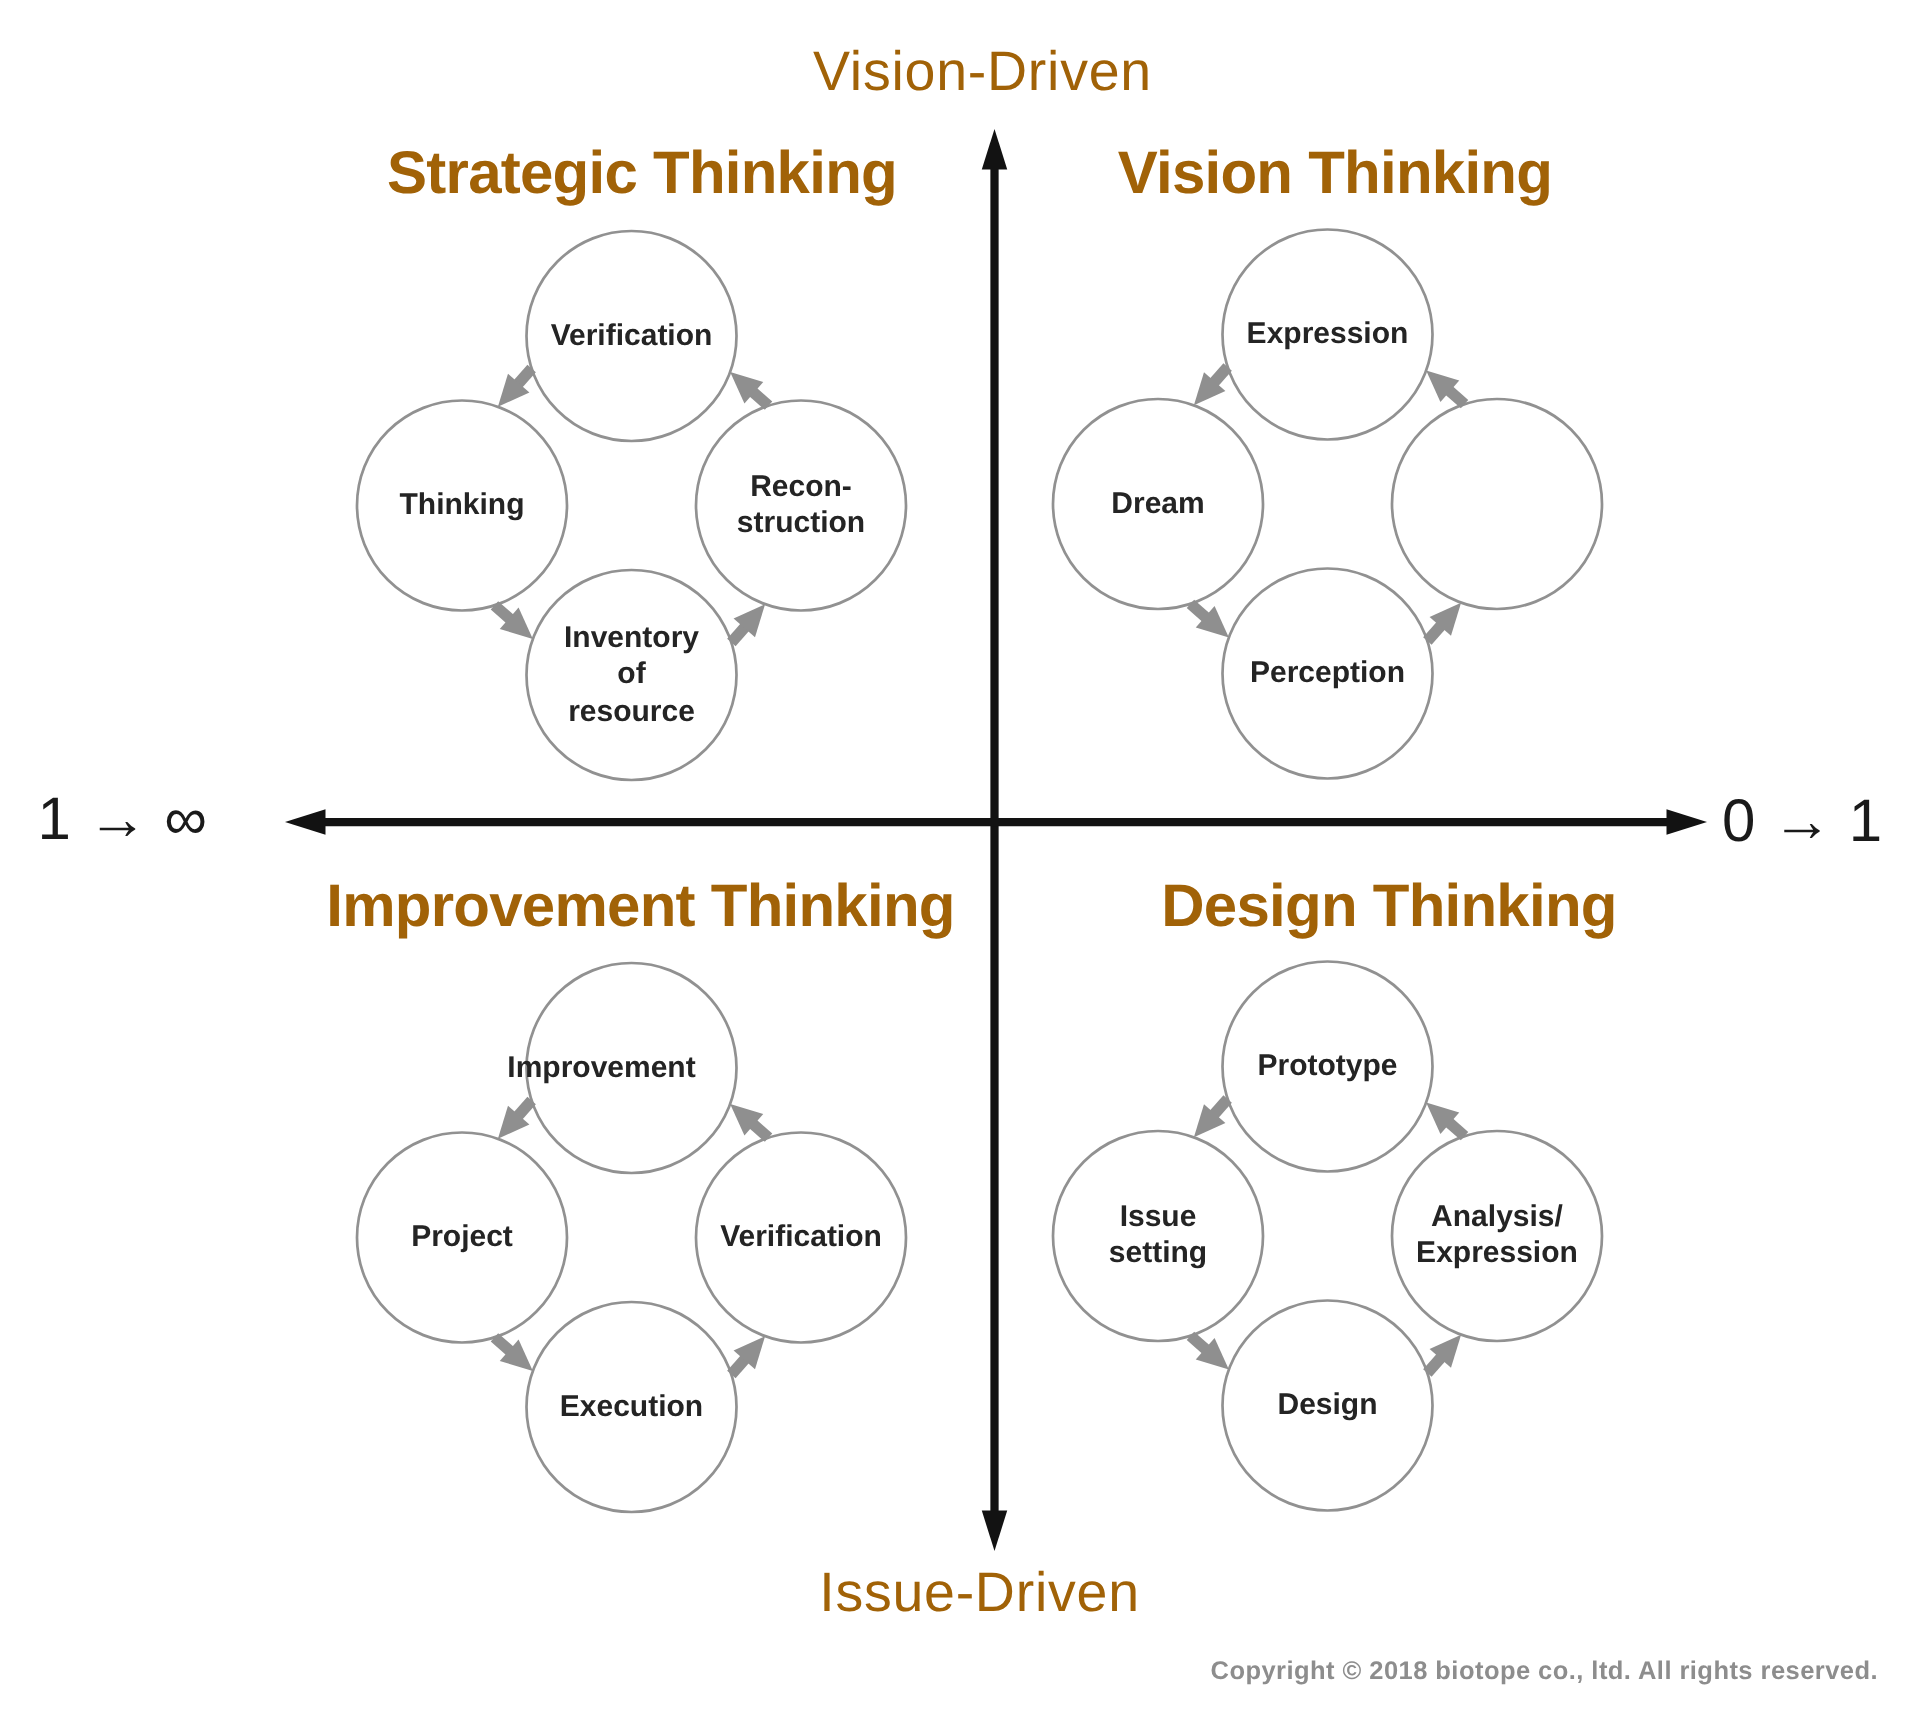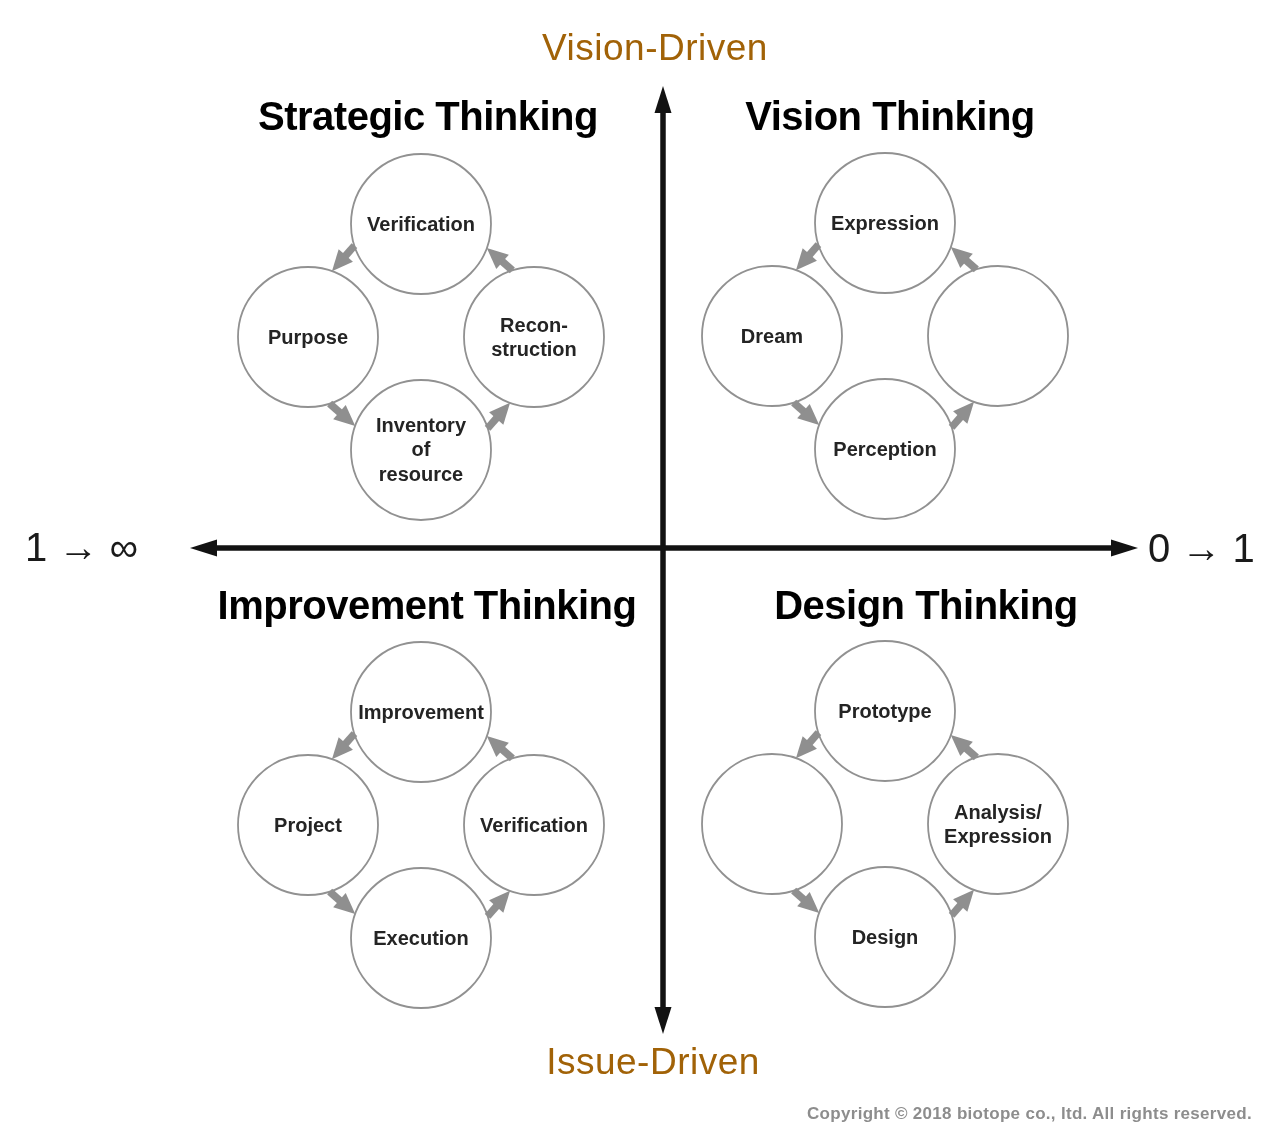--- a/index.html
+++ b/index.html
@@ -20,21 +20,21 @@
   .abs{position:absolute;}
   .ctr{transform:translate(-50%,-50%);}
 
   .axis-title{
     font-size:37px;color:#a16207;white-space:nowrap;letter-spacing:0.5px;
   }
   .axis-end-label{
     font-size:40px;color:#1a1a1a;white-space:nowrap;transform:translateY(-50%);
   }
   .quadrant-heading{
-    font-size:40px;font-weight:bold;color:#000000;white-space:nowrap;letter-spacing:-0.5px;
+    font-size:40px;font-weight:bold;color:#a16207;white-space:nowrap;letter-spacing:-0.5px;
   }
   .node-label{
     width:136px;text-align:center;font-weight:bold;font-size:20px;line-height:1.22;
     color:#242424;white-space:pre-line;
   }
   .copyright{
     position:absolute;right:28px;top:1104px;font-size:17px;font-weight:bold;
     color:#8d8d8d;letter-spacing:0.3px;white-space:nowrap;
   }
 </style>
@@ -108,35 +108,37 @@
   <div class="abs ctr axis-title" style="left:653px;top:1062px">Issue-Driven</div>
   <div class="abs axis-end-label" style="left:25px;top:547px">1 → ∞</div>
   <div class="abs axis-end-label" style="left:1148px;top:548px">0 → 1</div>
 
   <div class="abs ctr quadrant-heading" style="left:428px;top:116px">Strategic Thinking</div>
   <div class="abs ctr quadrant-heading" style="left:890px;top:116px">Vision Thinking</div>
   <div class="abs ctr quadrant-heading" style="left:427px;top:605px">Improvement Thinking</div>
   <div class="abs ctr quadrant-heading" style="left:926px;top:605px">Design Thinking</div>
 
   <div class="abs ctr node-label" style="left:421px;top:224px">Verification</div>
-  <div class="abs ctr node-label" style="left:308px;top:337px">Purpose</div>
+  <div class="abs ctr node-label" style="left:308px;top:337px">Thinking</div>
   <div class="abs ctr node-label" style="left:534px;top:337px">Recon-
 struction</div>
   <div class="abs ctr node-label" style="left:421px;top:450px">Inventory
 of
 resource</div>
 
   <div class="abs ctr node-label" style="left:885px;top:223px">Expression</div>
   <div class="abs ctr node-label" style="left:772px;top:336px">Dream</div>
   <div class="abs ctr node-label" style="left:885px;top:449px">Perception</div>
 
-  <div class="abs ctr node-label" style="left:421px;top:712px">Improvement</div>
+  <div class="abs ctr node-label" style="left:401px;top:712px">Improvement</div>
   <div class="abs ctr node-label" style="left:308px;top:825px">Project</div>
   <div class="abs ctr node-label" style="left:534px;top:825px">Verification</div>
   <div class="abs ctr node-label" style="left:421px;top:938px">Execution</div>
 
   <div class="abs ctr node-label" style="left:885px;top:711px">Prototype</div>
+  <div class="abs ctr node-label" style="left:772px;top:824px">Issue
+setting</div>
   <div class="abs ctr node-label" style="left:998px;top:824px">Analysis/
 Expression</div>
   <div class="abs ctr node-label" style="left:885px;top:937px">Design</div>
 
   <div class="copyright">Copyright © 2018 biotope co., ltd. All rights reserved.</div>
 </div>
 
 </body></html>

